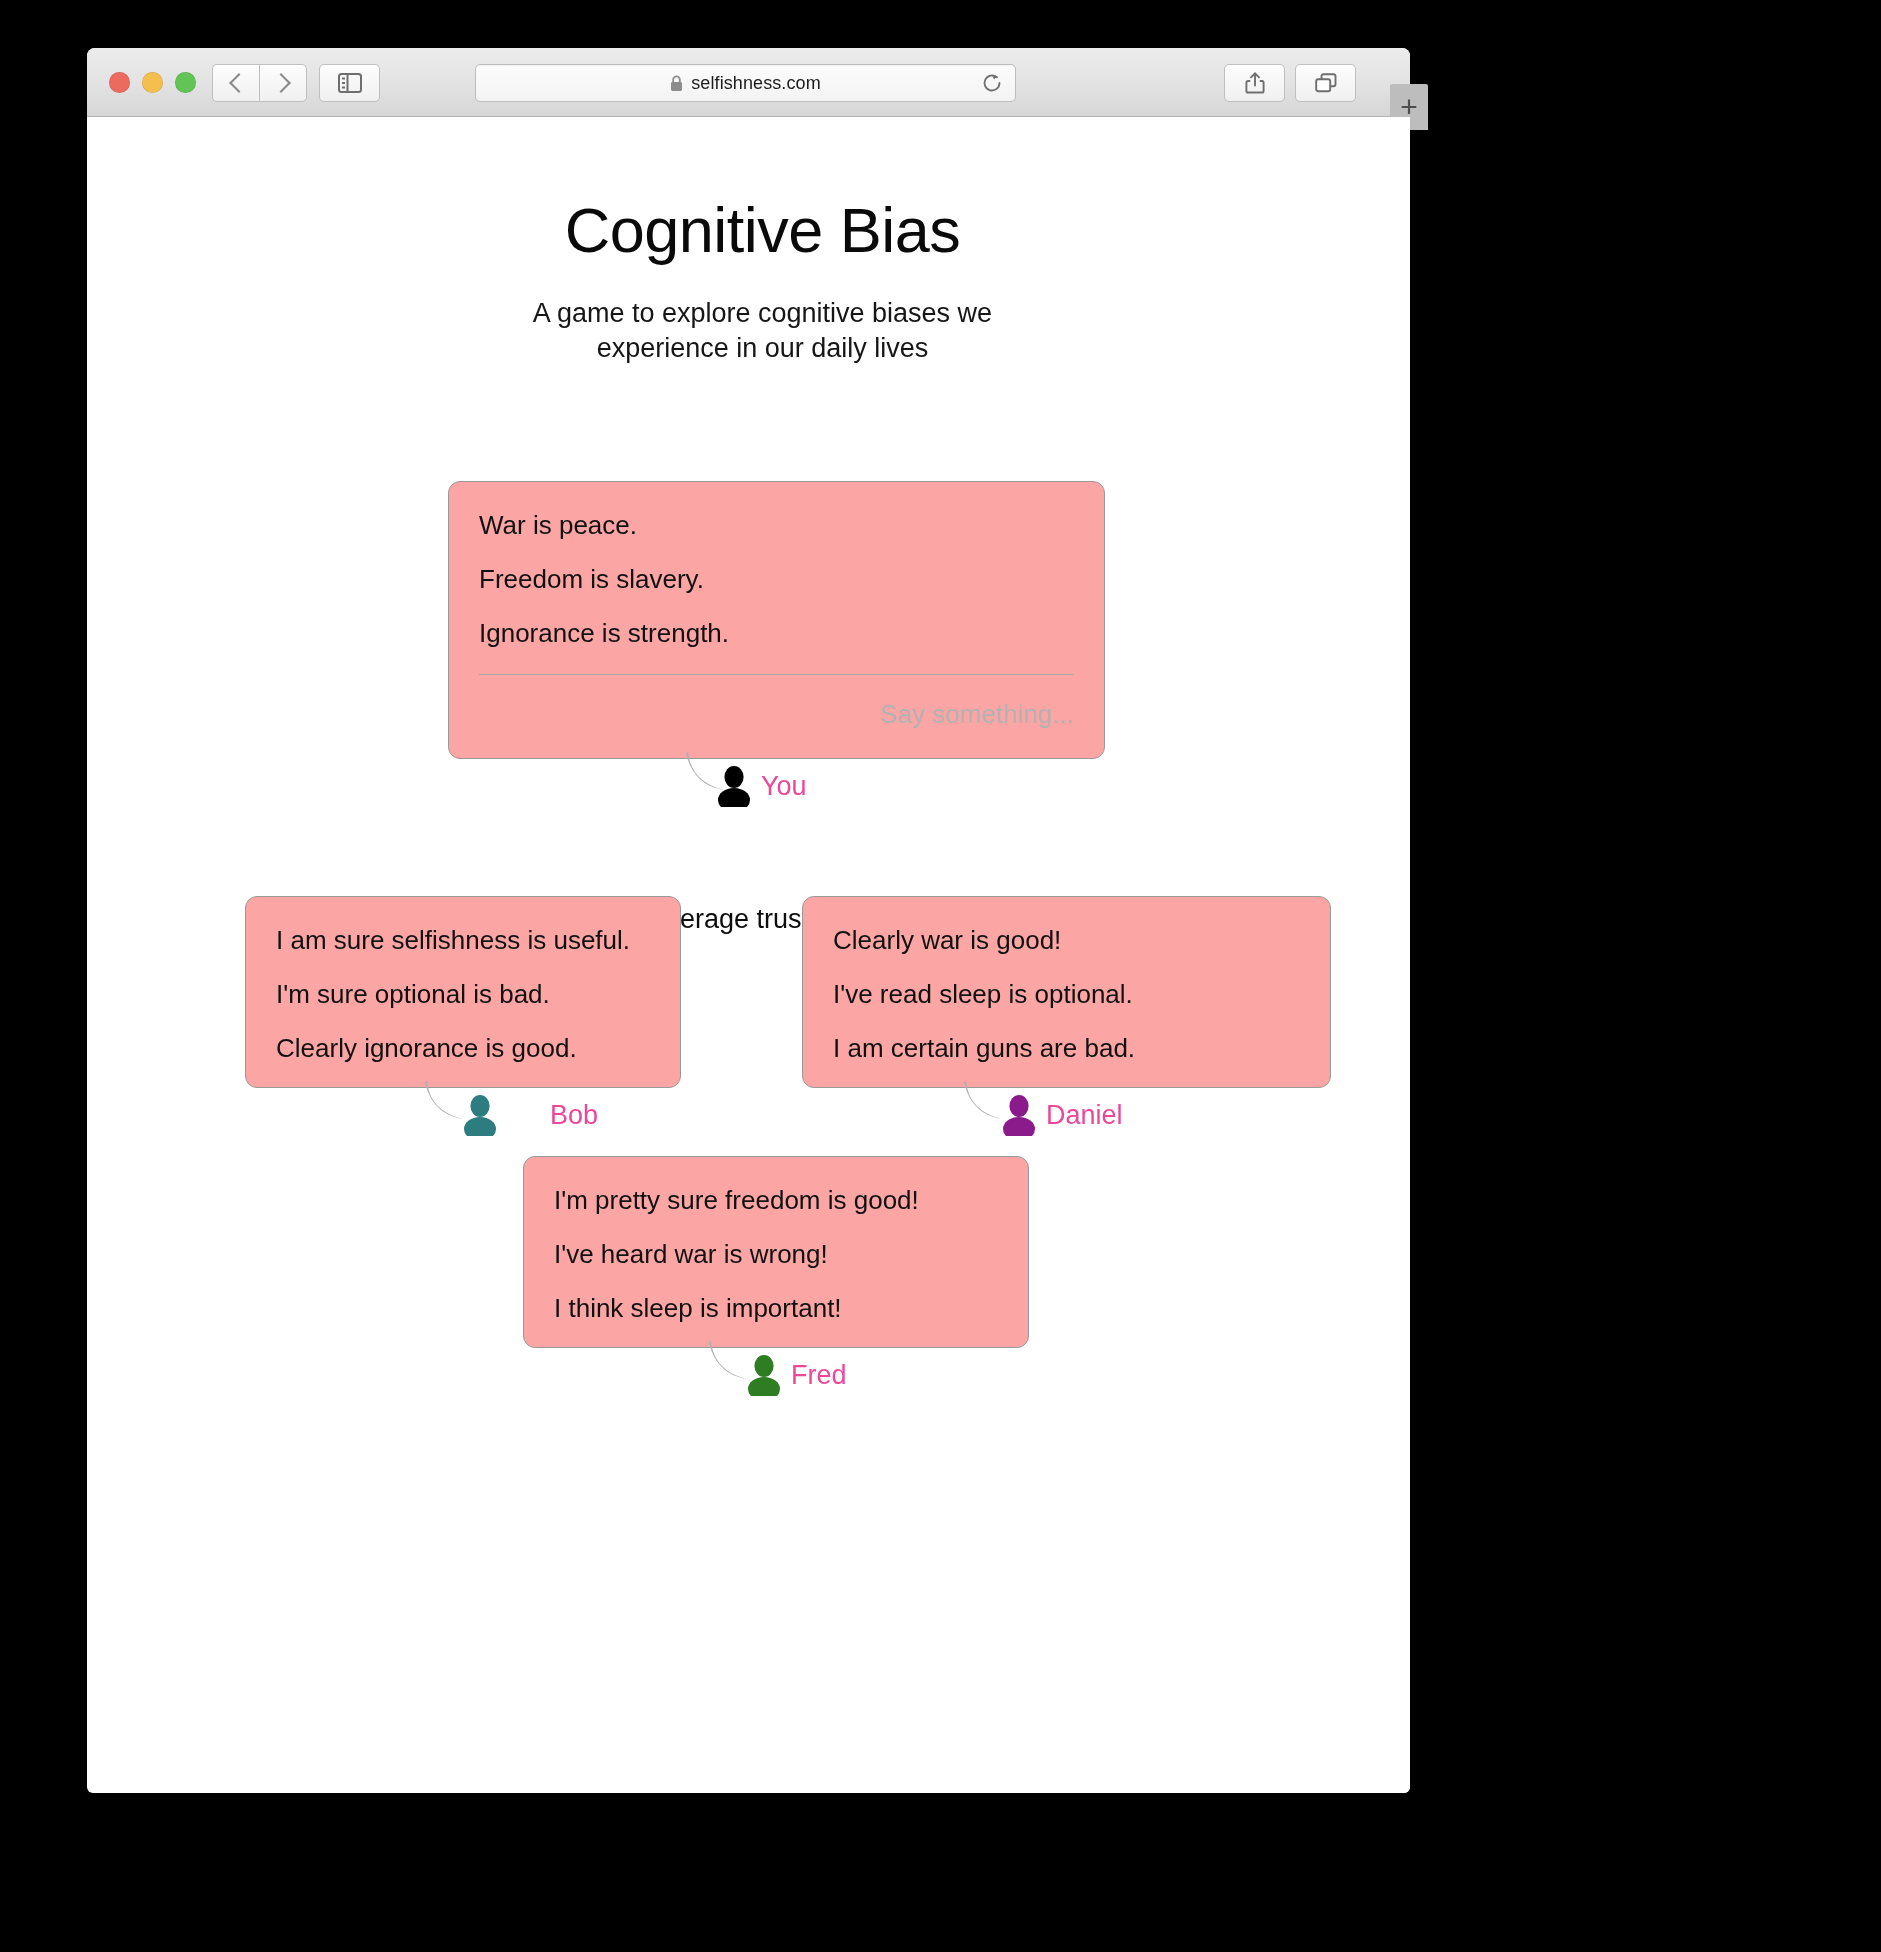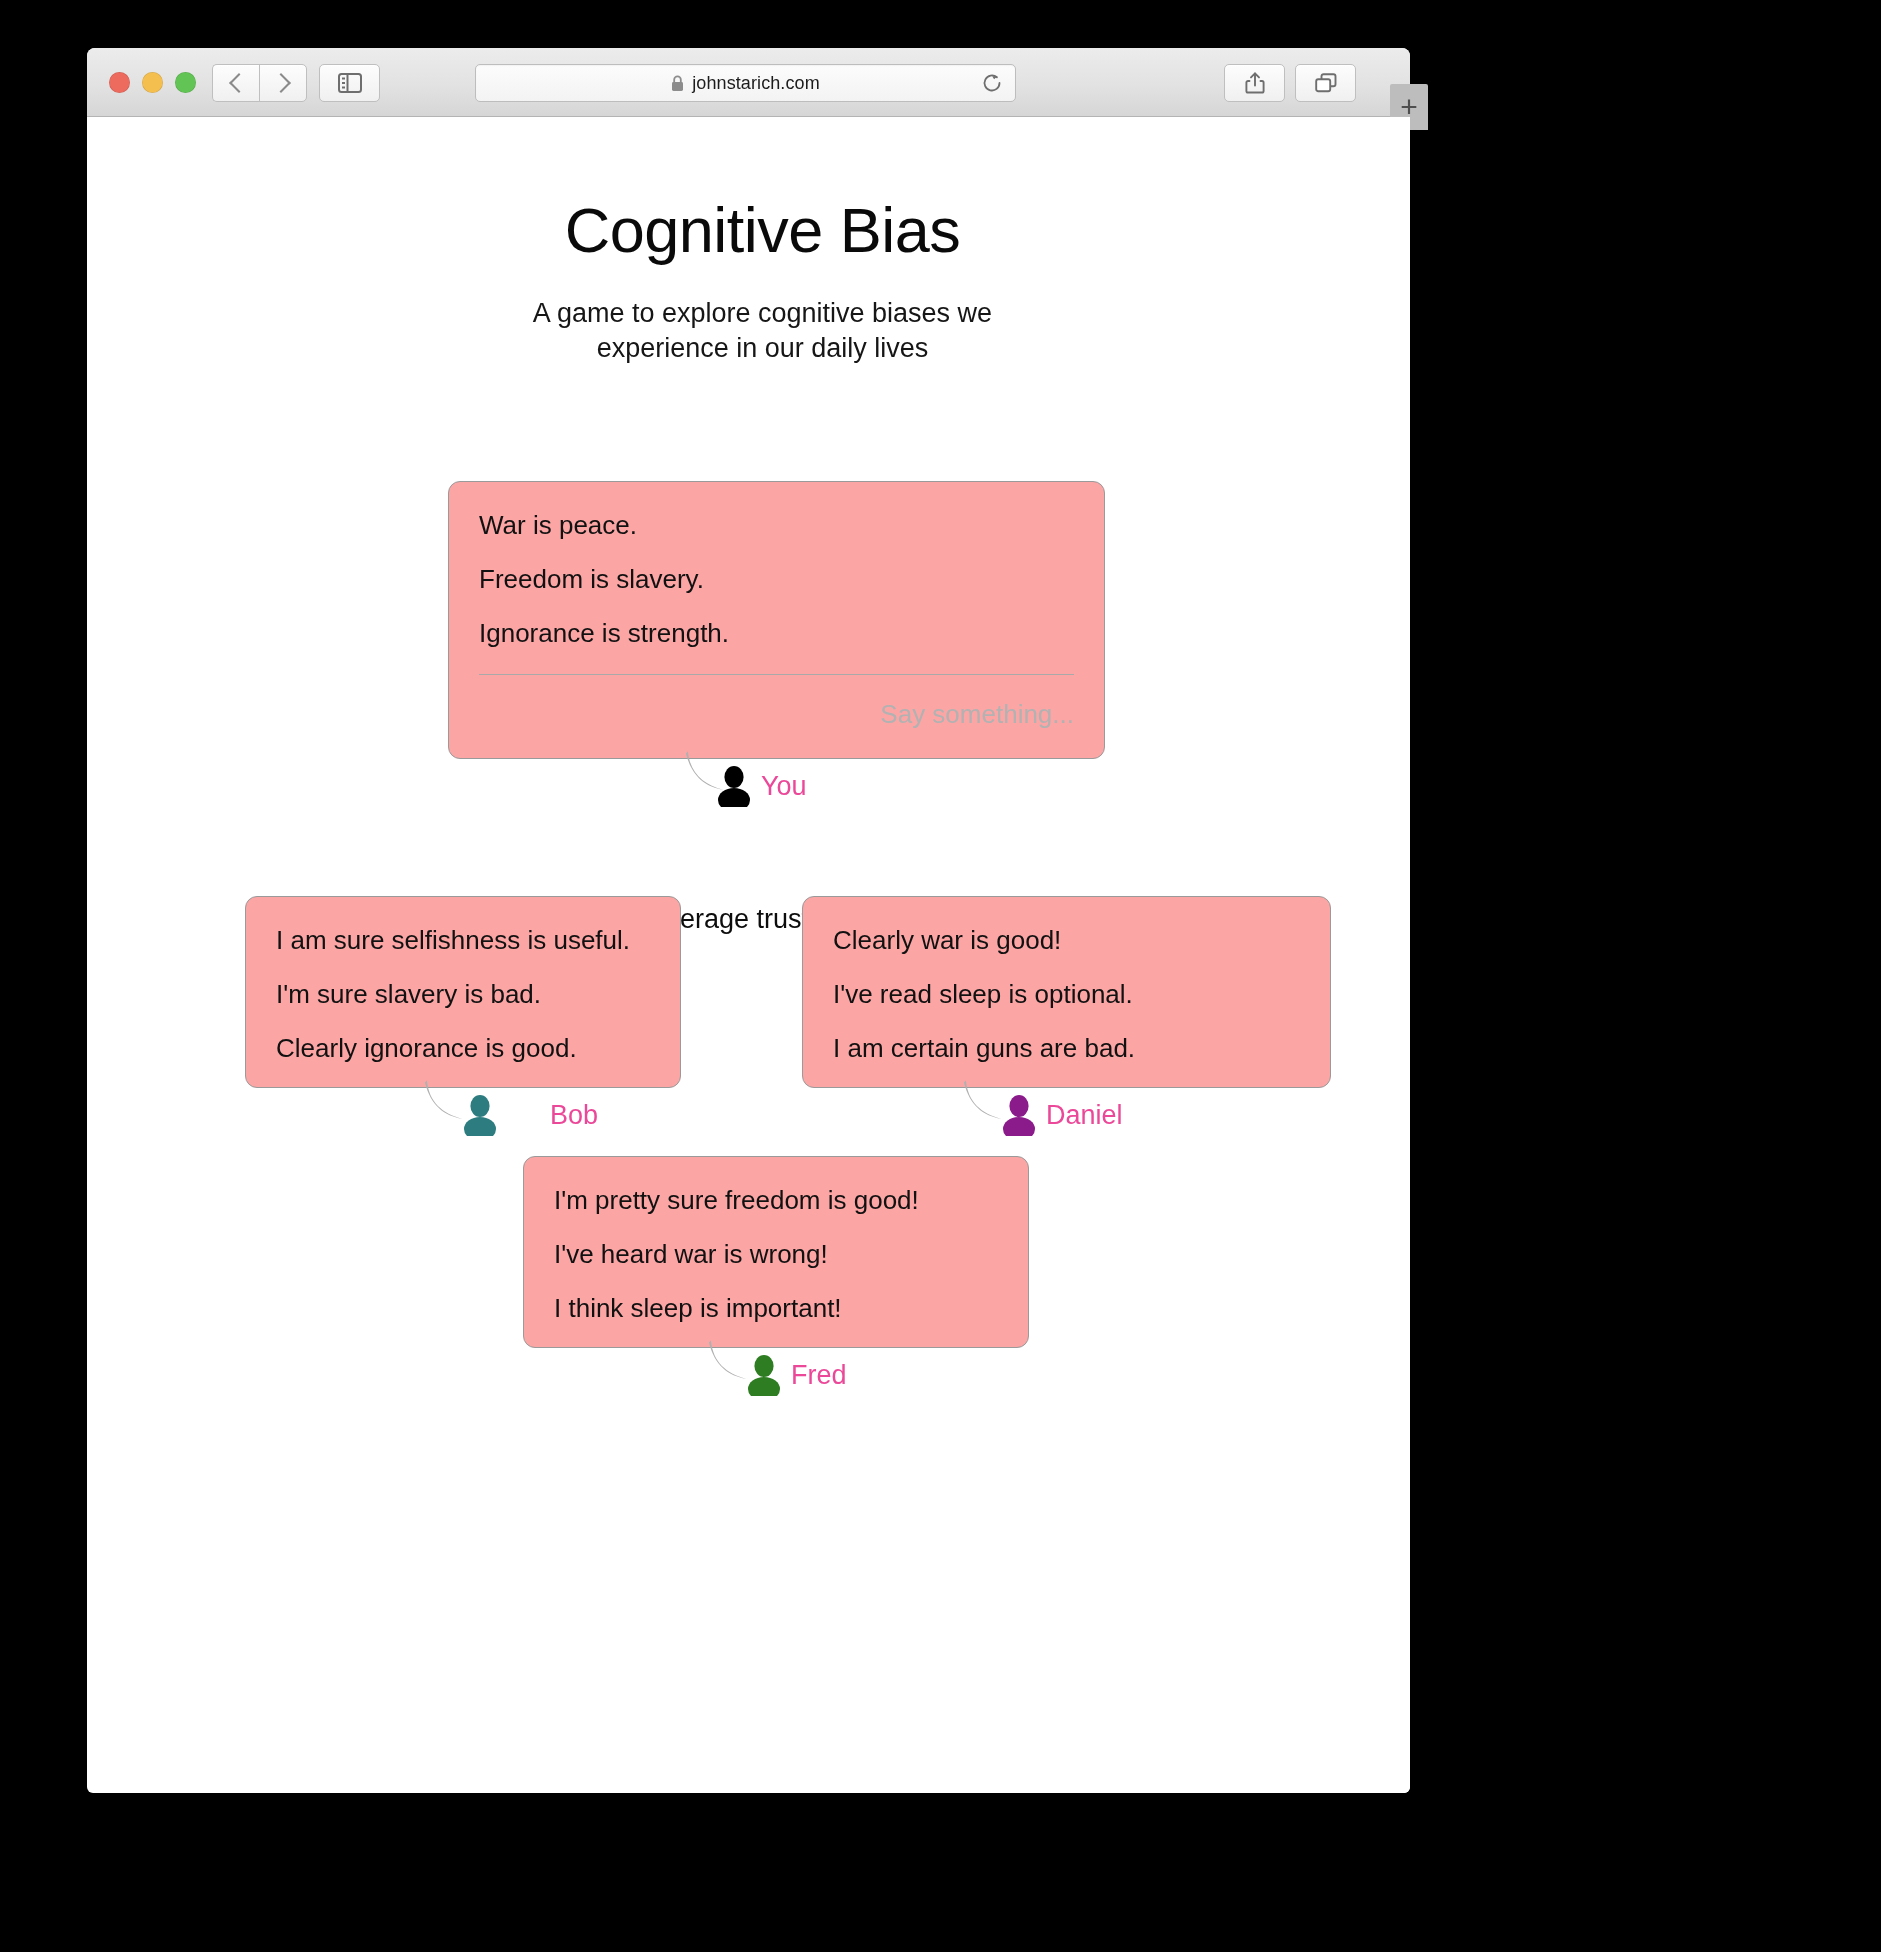--- a/index.html
+++ b/index.html
@@ -221,21 +221,21 @@
       </svg>
     </div>
 
     <div id="address-bar">
       <span id="lock-icon">
         <svg width="13" height="17" viewBox="0 0 13 17">
           <path d="M3.2 7V4.6a3.3 3.3 0 0 1 6.6 0V7" fill="none" stroke="#8c8c8c" stroke-width="1.8"></path>
           <rect x="1" y="7" width="11" height="9" rx="1.4" fill="#8c8c8c"></rect>
         </svg>
       </span>
-      <span id="url-text">johnstarich.com</span>
+      <span id="url-text">selfishness.com</span>
       <span id="reload-button">
         <svg width="22" height="22" viewBox="0 0 22 22">
           <path d="M18.5 11a7.5 7.5 0 1 1-2.6-5.7" fill="none" stroke="#6e6e6e" stroke-width="1.8" stroke-linecap="round"></path>
           <path d="M11.2 4.3h5.2v0l-3.3 2.9z" fill="#6e6e6e"></path>
         </svg>
       </span>
     </div>
 
     <div class="tb-btn" id="share-button">
       <svg width="20" height="22" viewBox="0 0 20 22">
@@ -280,21 +280,21 @@
         </svg>
         <span class="speaker-name">You</span>
       </div>
     </div>
 
     <div id="trust-text">Average trust: 11%</div>
 
     <div class="bubble-group" id="bubble-bob">
       <div class="bubble">
         <p class="bubble-line">I am sure selfishness is useful.</p>
-        <p class="bubble-line">I'm sure slavery is bad.</p>
+        <p class="bubble-line">I'm sure optional is bad.</p>
         <p class="bubble-line">Clearly ignorance is good.</p>
       </div>
       <div class="speaker-row">
         <svg class="tail" viewBox="0 0 52 46">
           <path d="M4 0 C6 22, 20 34, 40 39 C22 36, 8 26, 2 2 Z" fill="#b0b0b0"></path>
         </svg>
         <svg class="avatar" viewBox="0 0 38 42">
           <ellipse cx="19" cy="12" rx="9.6" ry="11" fill="#2d7d80"></ellipse>
           <ellipse cx="19" cy="35" rx="16" ry="12" fill="#2d7d80"></ellipse>
         </svg>

